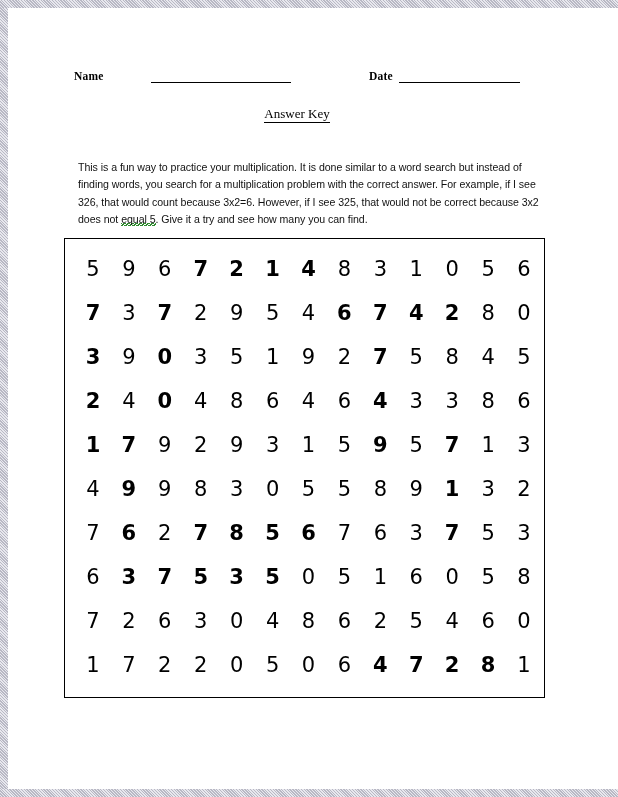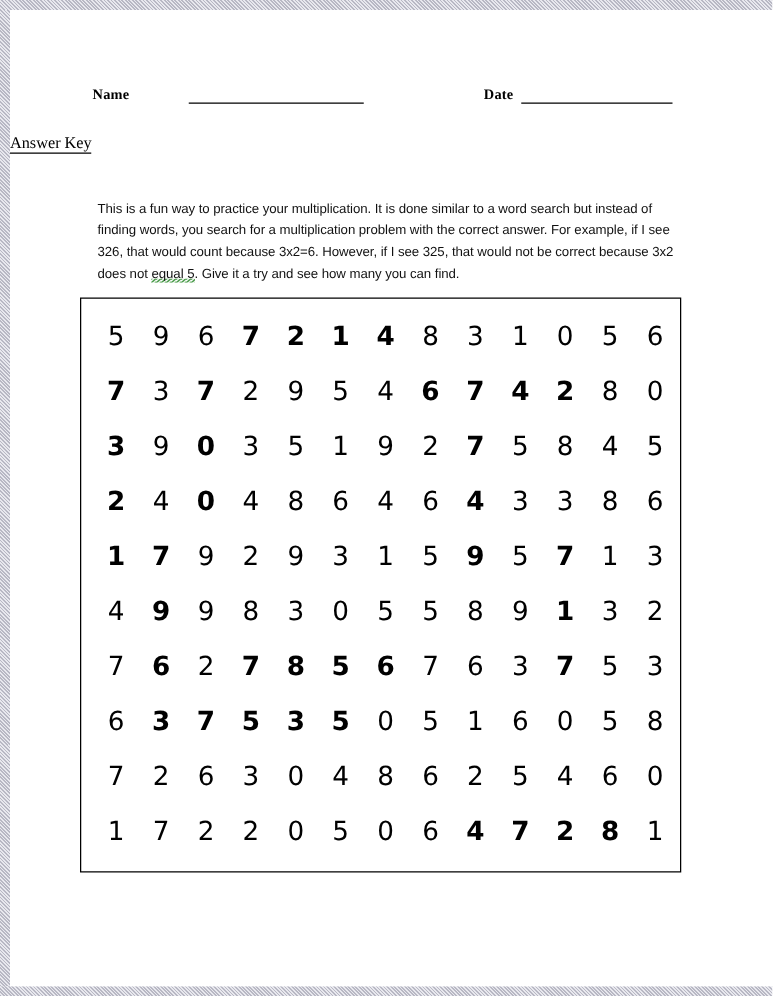--- a/index.html
+++ b/index.html
@@ -51,21 +51,21 @@
     width: 610px;
     height: 22px;
   }
   .field-group {
     position: absolute;
     display: flex;
     align-items: flex-end;
     white-space: nowrap;
   }
   #name-group { left: 66px; gap: 41px; }
-  #date-group { left: 379px; }
+  #date-group { left: 361px; }
   .field-label {
     font-family: "Liberation Serif", serif;
     font-size: 11.5px;
     font-weight: bold;
     color: #000;
     letter-spacing: 0.2px;
     line-height: 13px;
   }
   .field-rule {
     display: inline-block;
@@ -73,21 +73,21 @@
     height: 12px;
     margin-left: 6px;
   }
   #name-rule { width: 140px; }
   #date-rule { width: 121px; }
 
   
   .doc-title {
     position: absolute;
     width: 578px;
-    text-align: left;
+    text-align: center;
     font-family: "Liberation Serif", serif;
     font-size: 13px;
     color: #000;
     white-space: pre;
   }
   .doc-title span.ul {
     border-bottom: 1px solid #000;
     padding-bottom: 1px;
   }
   #title-answer-key { top: 98px; }

